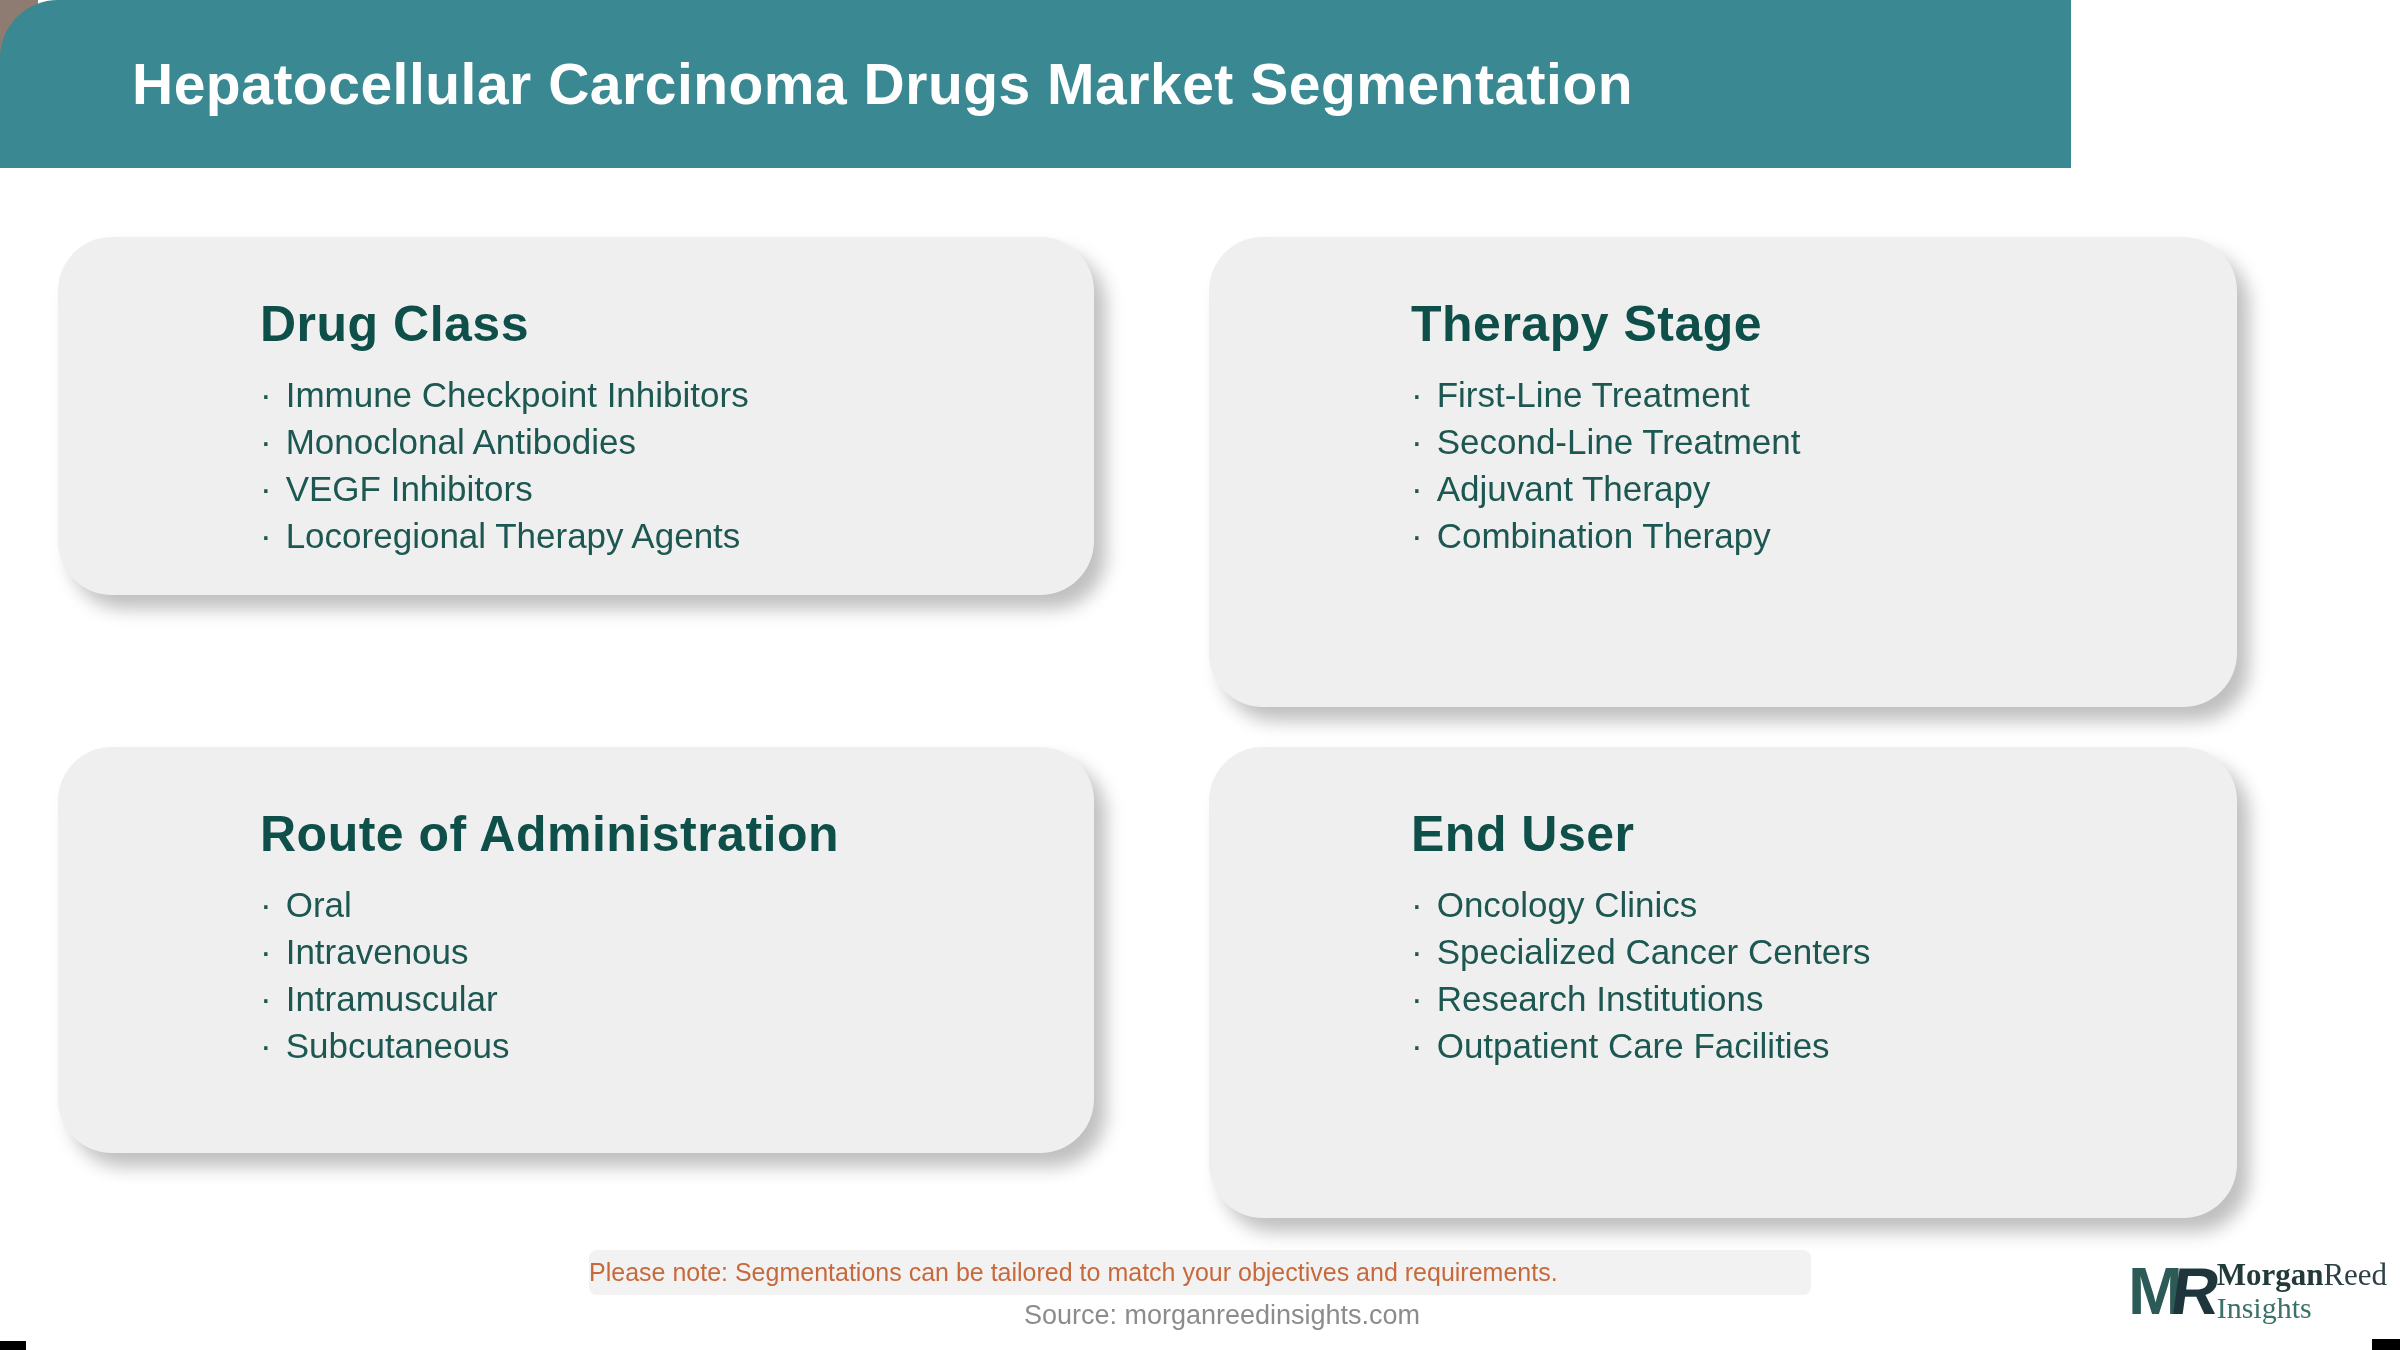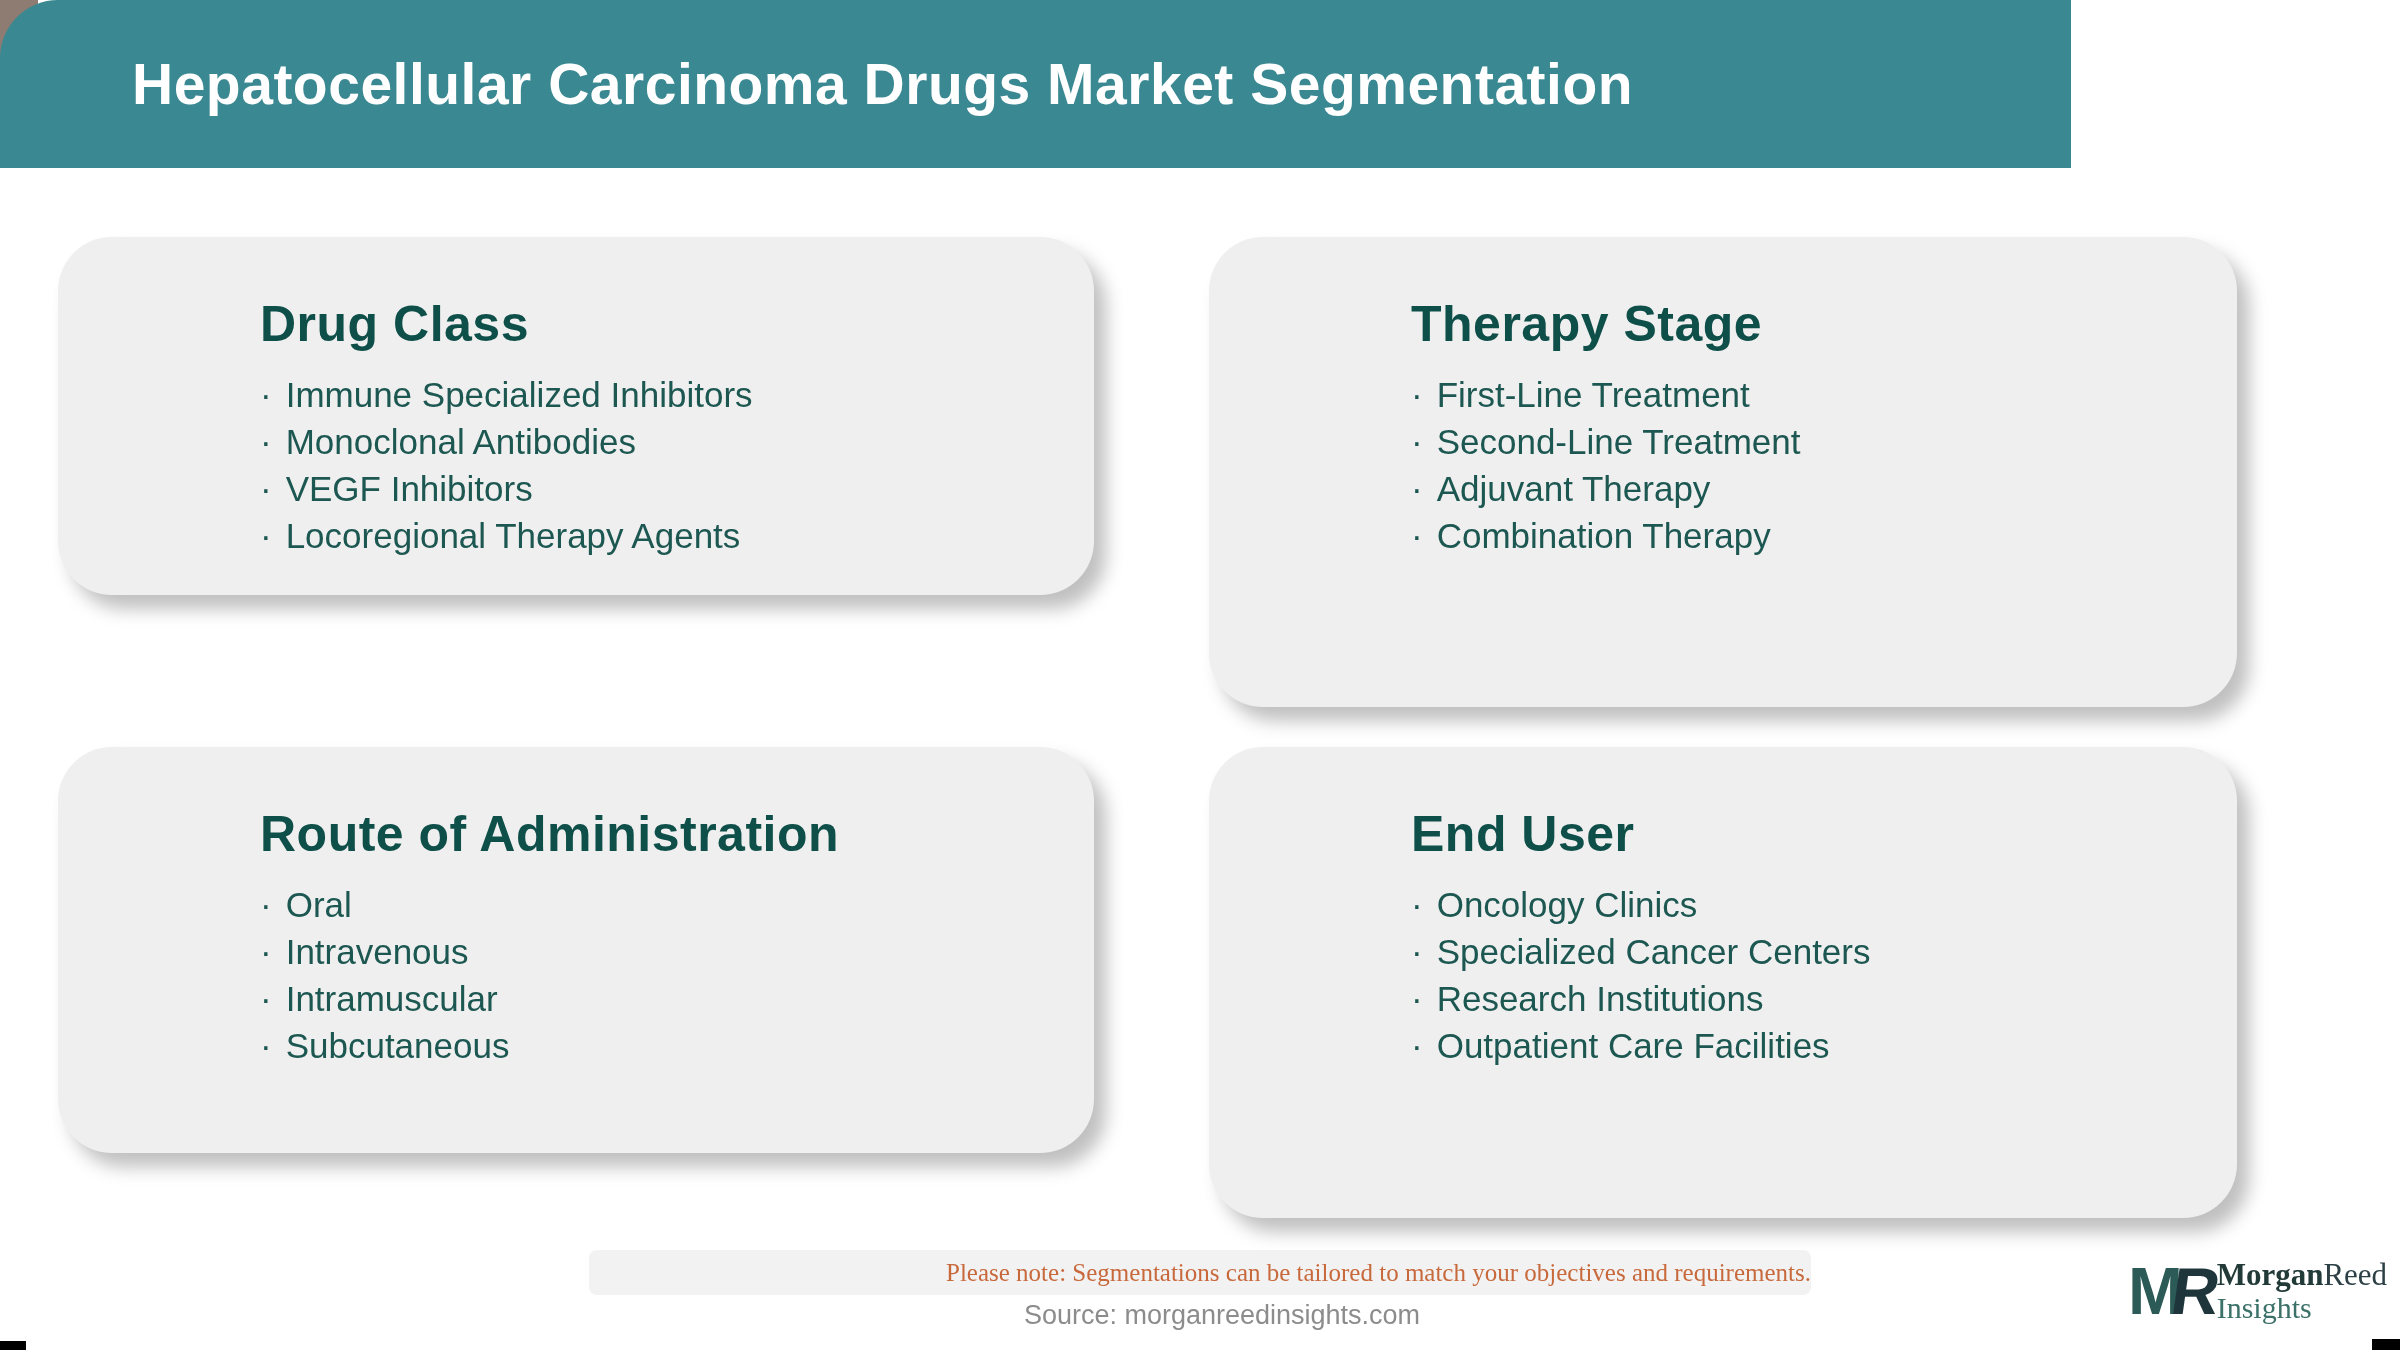--- a/index.html
+++ b/index.html
@@ -58,23 +58,22 @@
     white-space:nowrap;
   }
   .bullet-item::before{
     content:"\00B7";
     margin-right:14px;
   }
   
   .note-banner{
     position:absolute;left:589px;top:1250px;width:1222px;height:45px;
     background:#F2F2F2;border-radius:8px;
-    display:flex;align-items:center;justify-content:flex-end;
+    display:flex;align-items:center;justify-content:flex-start;
     z-index:1;
-    font-family:Liberation Serif, serif;
   }
   .note-banner span{
     color:#C8693C;font-size:25px;
   }
   .source-line{
     position:absolute;left:0;top:1300px;width:2400px;
     text-align:center;
     color:#8C8C8C;font-size:27px;
     z-index:1;
     padding-left:22px;
@@ -107,21 +106,21 @@
 
   <div class="corner-sliver"></div>
 
   <div class="header">
     <h1>Hepatocellular Carcinoma Drugs Market Segmentation</h1>
   </div>
 
   <div class="card card-tl">
     <div class="card-title">Drug Class</div>
     <div class="bullet-list">
-        <div class="bullet-item">Immune Specialized Inhibitors</div>
+        <div class="bullet-item">Immune Checkpoint Inhibitors</div>
         <div class="bullet-item">Monoclonal Antibodies</div>
         <div class="bullet-item">VEGF Inhibitors</div>
         <div class="bullet-item">Locoregional Therapy Agents</div>
       </div>
   </div>
 
   <div class="card card-tr">
     <div class="card-title">Therapy Stage</div>
     <div class="bullet-list">
         <div class="bullet-item">First-Line Treatment</div>

